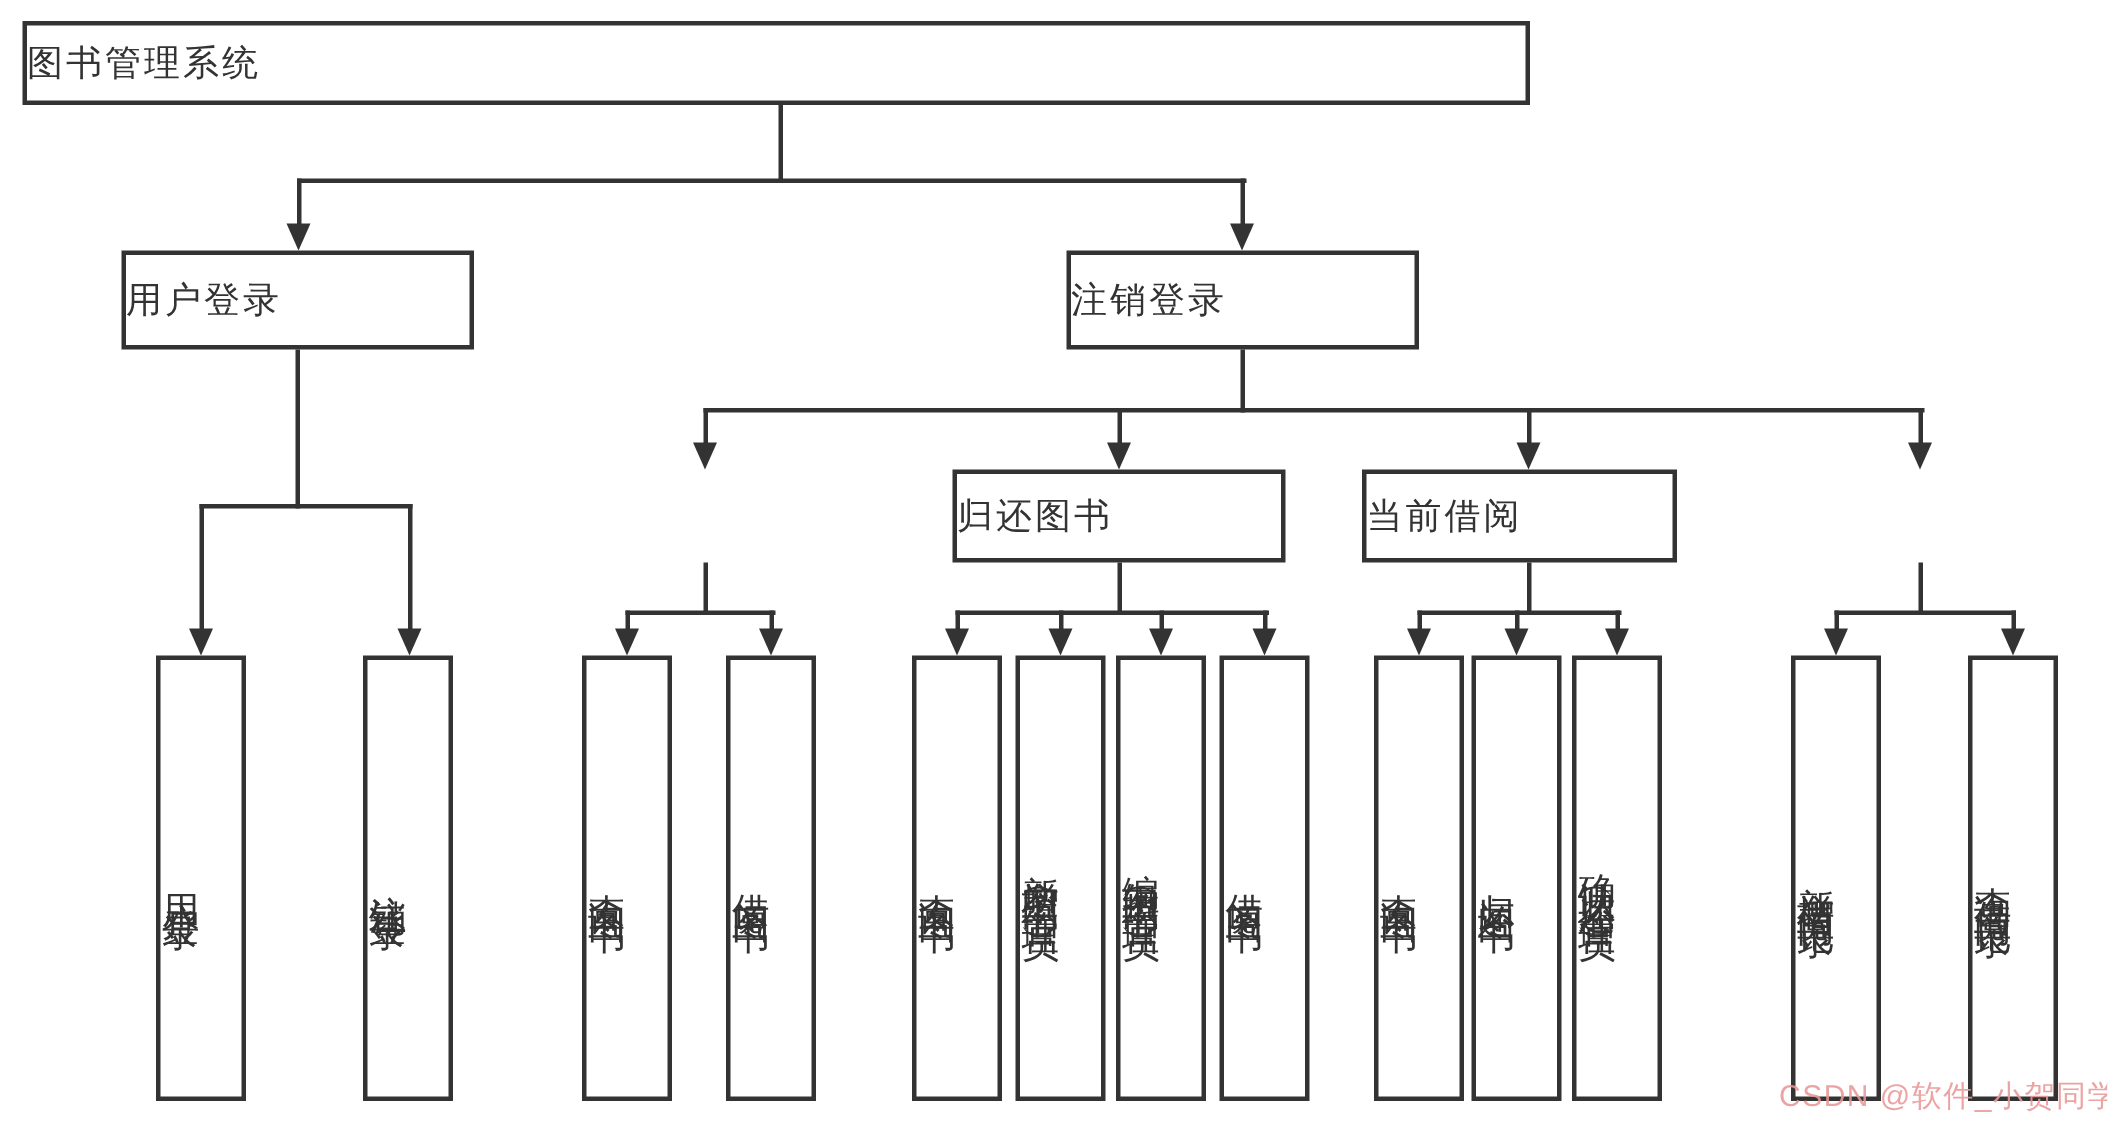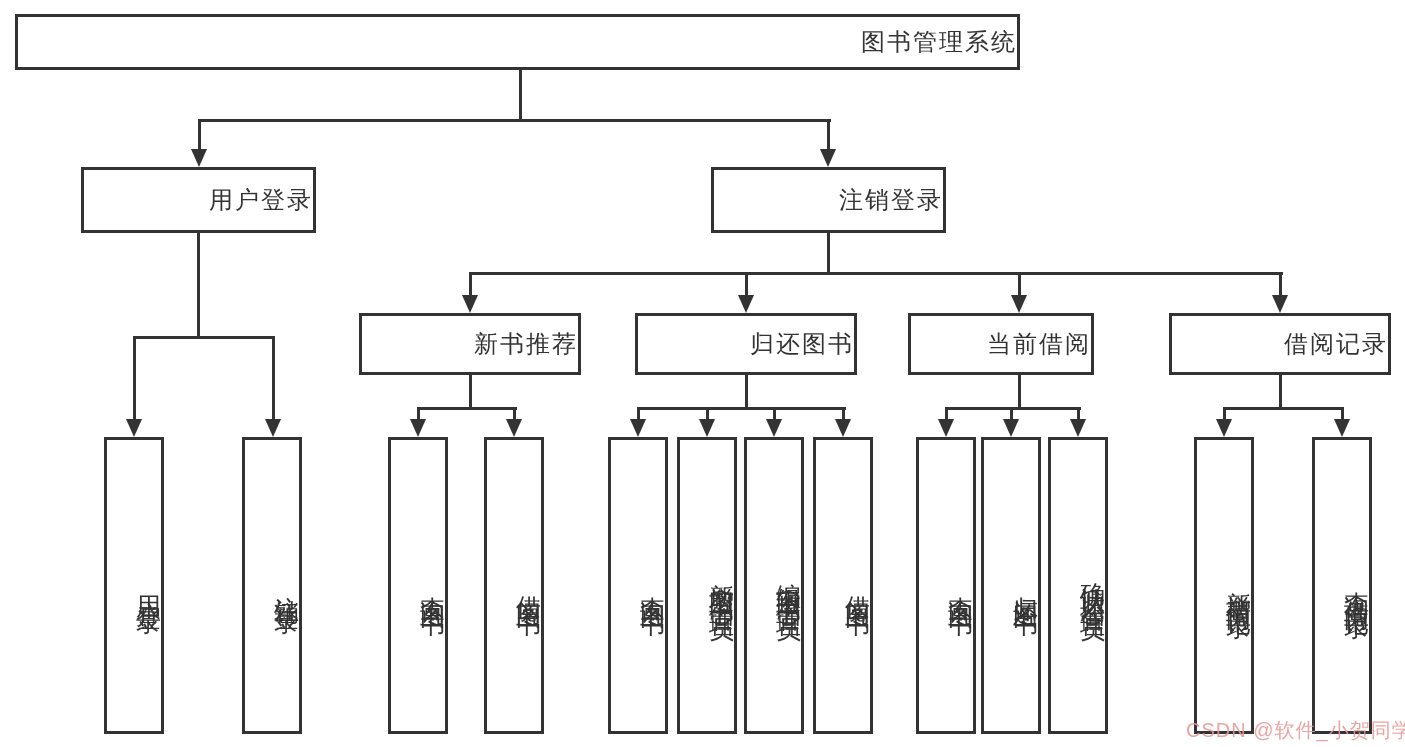--- a/index.html
+++ b/index.html
@@ -10,21 +10,21 @@
     font-family:"Liberation Sans","DejaVu Sans",sans-serif;
     overflow:hidden;
   }
   .box{
     position:absolute;
     box-sizing:border-box;
     border:3px solid #333333;
     background:#ffffff;
     display:flex;
     align-items:center;
-    justify-content:flex-end;
+    justify-content:flex-start;
     color:#333333;
   }
   .hlabel{
     font-size:24px;
     letter-spacing:2px;
     white-space:nowrap;
   }
   .vlabel{
     writing-mode:vertical-rl;
     text-orientation:mixed;
@@ -88,31 +88,25 @@
   <div class="line" style="left:469px;top:272px;width:814px;height:3px"></div>
   <div class="line" style="left:469px;top:272px;width:3px;height:26px"></div>
   <div class="line" style="left:745px;top:272px;width:3px;height:26px"></div>
   <div class="line" style="left:1018px;top:272px;width:3px;height:26px"></div>
   <div class="line" style="left:1279px;top:272px;width:3px;height:26px"></div>
   <div class="arrow" style="left:462px;top:295px"></div>
   <div class="arrow" style="left:738px;top:295px"></div>
   <div class="arrow" style="left:1011px;top:295px"></div>
   <div class="arrow" style="left:1272px;top:295px"></div>
 
-  <div class="box" style="left:359px;top:313px;width:222px;height:62px">
-    <span class="hlabel">新书推荐</span>
-  </div>
   <div class="box" style="left:635px;top:313px;width:222px;height:62px">
     <span class="hlabel">归还图书</span>
   </div>
-  <div class="box" style="left:908px;top:313px;width:186px;height:62px">
+  <div class="box" style="left:908px;top:313px;width:210px;height:62px">
     <span class="hlabel">当前借阅</span>
-  </div>
-  <div class="box" style="left:1169px;top:313px;width:222px;height:62px">
-    <span class="hlabel">借阅记录</span>
   </div>
 
   <div class="line" style="left:469px;top:375px;width:3px;height:35px"></div>
   <div class="line" style="left:417px;top:407px;width:100px;height:3px"></div>
   <div class="line" style="left:417px;top:407px;width:3px;height:17px"></div>
   <div class="line" style="left:513px;top:407px;width:3px;height:17px"></div>
   <div class="arrow" style="left:410px;top:419px"></div>
   <div class="arrow" style="left:506px;top:419px"></div>
 
   <div class="line" style="left:745px;top:375px;width:3px;height:35px"></div>

